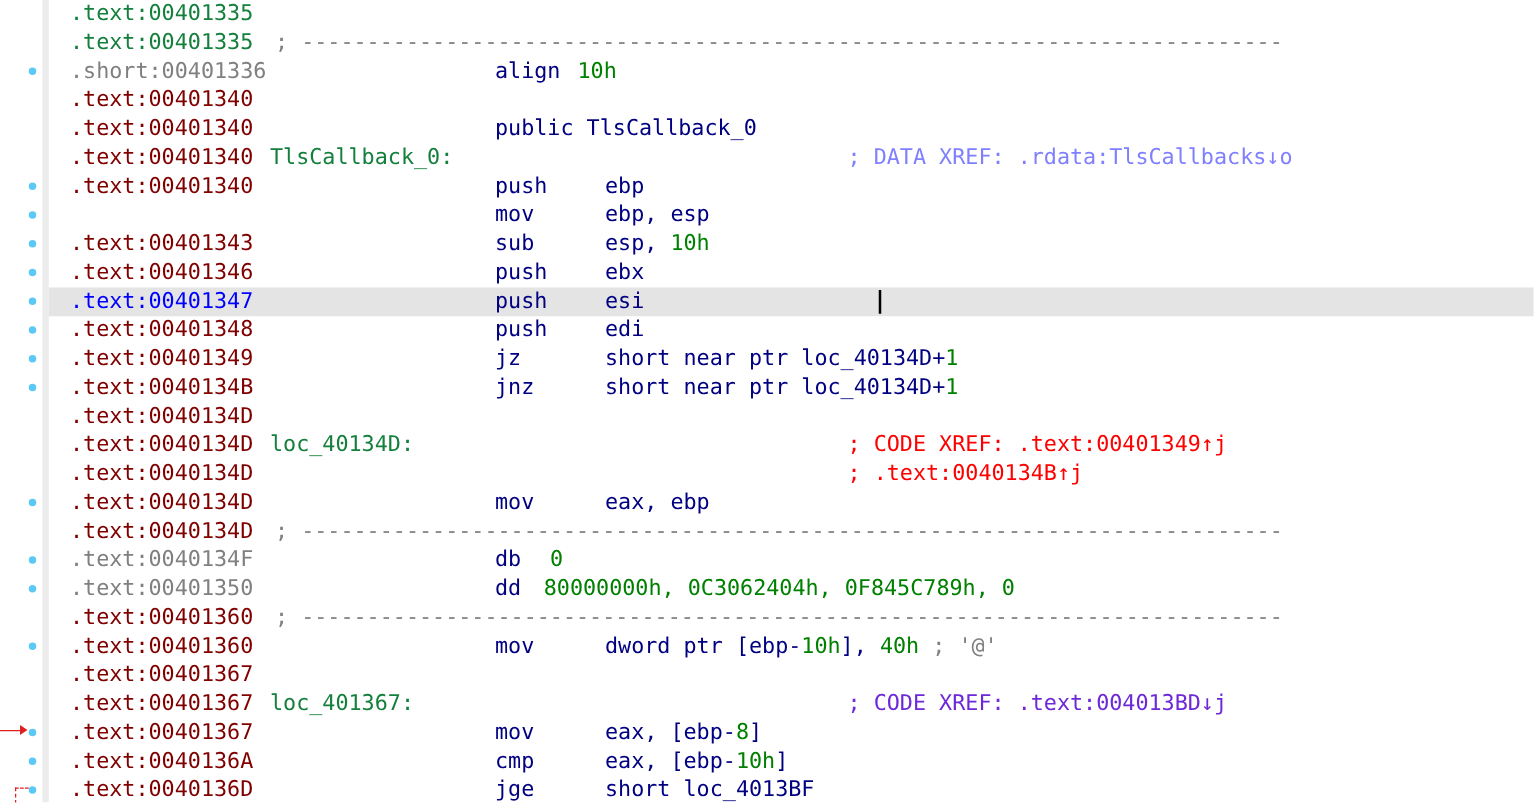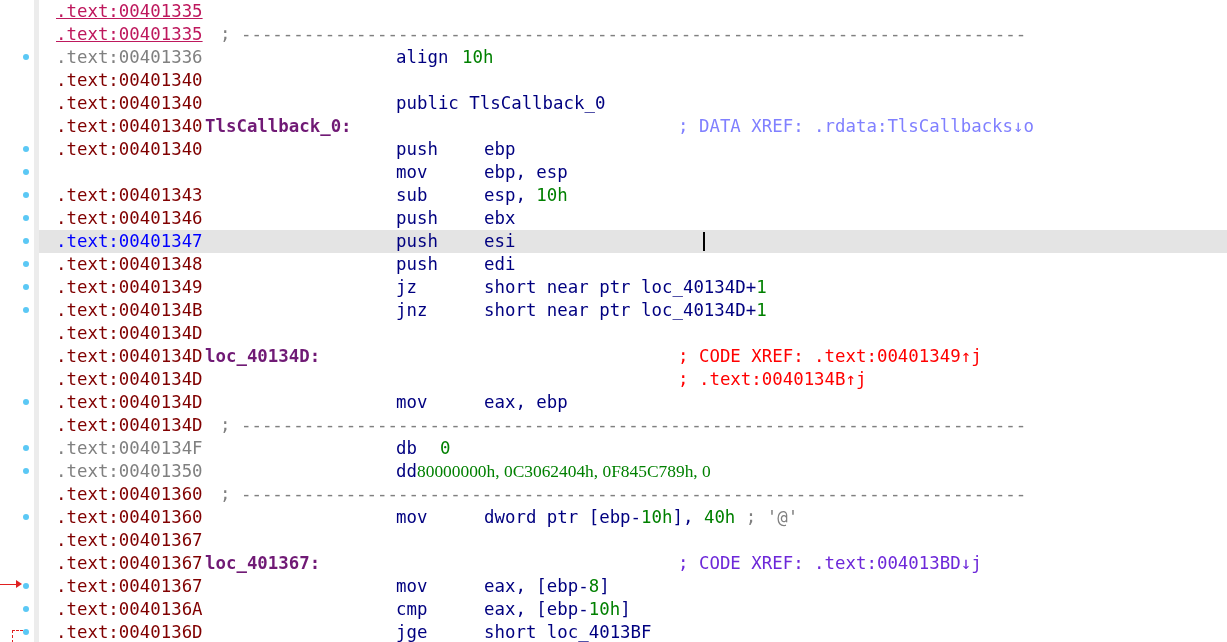--- a/index.html
+++ b/index.html
@@ -4,24 +4,24 @@
 <style>
   html, body { margin:0; padding:0; background:#ffffff; }
   body { width:1227px; height:642px; overflow:hidden; position:relative;
          font-family:"DejaVu Sans Mono","Liberation Mono",monospace; font-size:17.4px; }
   .gutter { position:absolute; left:0; top:0; width:36px; height:642px; background:#ffffff; }
   .gutter-sep { position:absolute; left:34px; top:0; width:5px; height:642px; background:#ececec; }
   .listing { position:absolute; left:39px; top:0; right:0; }
   .row { position:relative; height:23px; line-height:23px; white-space:pre; }
   .row.hl { background:#e4e4e4; }
   .addr { position:absolute; left:17px; color:#800000; }
-  .addr.black { color:#be185d;text-decoration:underline; }
+  .addr.black { color:#15803d; }
   .addr.gray { color:#808080; }
   .addr.blue { color:#0000ff;text-align:center; }
-  .label { position:absolute; left:166px; color:#701a75;font-weight:bold; }
+  .label { position:absolute; left:177px; color:#15803d; }
   .sep { position:absolute; left:181px; color:#808080; }
   .mnem { position:absolute; left:357px; color:#000080; }
   .ops { position:absolute; left:445px; color:#000080; }
   .cmt { position:absolute; left:639px;text-align:right; }
   .num { color:#008000; }
   .c-data { color:#8080ff; }
   .c-code-red { color:#ff0000; }
   .c-code-green { color:#6d28d9; }
   .c-gray { color:#808080; }
   .dot { position:absolute; left:23px; width:6px; height:6px; border-radius:50%; background:#5bc8f5; }
@@ -32,39 +32,39 @@
 </style>
 </head>
 <body>
 
 <div class="gutter"></div>
 <div class="gutter-sep"></div>
 
 <div class="listing" id="listing">
     <div class="row"><span class="addr black">.text:00401335</span></div>
     <div class="row"><span class="addr black">.text:00401335</span><span class="sep">; ---------------------------------------------------------------------------</span></div>
-    <div class="row"><span class="addr gray">.text:00401336</span><span class="mnem">align</span><span class="ops" style="left: 423px;"><span class="num">10h</span></span></div>
+    <div class="row"><span class="addr gray">.short:00401336</span><span class="mnem">align</span><span class="ops" style="left: 423px;"><span class="num">10h</span></span></div>
     <div class="row"><span class="addr">.text:00401340</span></div>
     <div class="row"><span class="addr">.text:00401340</span><span class="mnem">public TlsCallback_0</span></div>
     <div class="row"><span class="addr">.text:00401340</span><span class="label">TlsCallback_0:</span><span class="cmt c-data">; DATA XREF: .rdata:TlsCallbacks↓o</span></div>
     <div class="row"><span class="addr">.text:00401340</span><span class="mnem">push</span><span class="ops"><span>ebp</span></span></div>
     <div class="row"><span class="mnem">mov</span><span class="ops"><span>ebp, esp</span></span></div>
     <div class="row"><span class="addr">.text:00401343</span><span class="mnem">sub</span><span class="ops"><span>esp, </span><span class="num">10h</span></span></div>
     <div class="row"><span class="addr">.text:00401346</span><span class="mnem">push</span><span class="ops"><span>ebx</span></span></div>
     <div class="row hl"><span class="addr blue">.text:00401347</span><span class="mnem">push</span><span class="ops"><span>esi</span></span><div class="cursor"></div></div>
     <div class="row"><span class="addr">.text:00401348</span><span class="mnem">push</span><span class="ops"><span>edi</span></span></div>
     <div class="row"><span class="addr">.text:00401349</span><span class="mnem">jz</span><span class="ops"><span>short near ptr loc_40134D+</span><span class="num">1</span></span></div>
     <div class="row"><span class="addr">.text:0040134B</span><span class="mnem">jnz</span><span class="ops"><span>short near ptr loc_40134D+</span><span class="num">1</span></span></div>
     <div class="row"><span class="addr">.text:0040134D</span></div>
     <div class="row"><span class="addr">.text:0040134D</span><span class="label">loc_40134D:</span><span class="cmt c-code-red">; CODE XREF: .text:00401349↑j</span></div>
     <div class="row"><span class="addr">.text:0040134D</span><span class="cmt c-code-red">; .text:0040134B↑j</span></div>
     <div class="row"><span class="addr">.text:0040134D</span><span class="mnem">mov</span><span class="ops"><span>eax, ebp</span></span></div>
     <div class="row"><span class="addr">.text:0040134D</span><span class="sep">; ---------------------------------------------------------------------------</span></div>
     <div class="row"><span class="addr gray">.text:0040134F</span><span class="mnem">db</span><span class="ops" style="left: 401px;"><span class="num">0</span></span></div>
-    <div class="row"><span class="addr gray">.text:00401350</span><span class="mnem">dd</span><span class="ops" style="left: 378px; font-family: Liberation Serif, serif;"><span class="num">80000000h, 0C3062404h, 0F845C789h, 0</span></span></div>
+    <div class="row"><span class="addr gray">.text:00401350</span><span class="mnem">dd</span><span class="ops" style="left: 396px;"><span class="num">80000000h, 0C3062404h, 0F845C789h, 0</span></span></div>
     <div class="row"><span class="addr">.text:00401360</span><span class="sep">; ---------------------------------------------------------------------------</span></div>
     <div class="row"><span class="addr">.text:00401360</span><span class="mnem">mov</span><span class="ops"><span>dword ptr [ebp-</span><span class="num">10h</span><span>], </span><span class="num">40h</span><span class="c-gray"> ; '@'</span></span></div>
     <div class="row"><span class="addr">.text:00401367</span></div>
     <div class="row"><span class="addr">.text:00401367</span><span class="label">loc_401367:</span><span class="cmt c-code-green">; CODE XREF: .text:004013BD↓j</span></div>
     <div class="row"><span class="addr">.text:00401367</span><span class="mnem">mov</span><span class="ops"><span>eax, [ebp-</span><span class="num">8</span><span>]</span></span></div>
     <div class="row"><span class="addr">.text:0040136A</span><span class="mnem">cmp</span><span class="ops"><span>eax, [ebp-</span><span class="num">10h</span><span>]</span></span></div>
     <div class="row"><span class="addr">.text:0040136D</span><span class="mnem">jge</span><span class="ops"><span>short loc_4013BF</span></span></div>
   </div>
 <div class="dash-box"></div>
 

